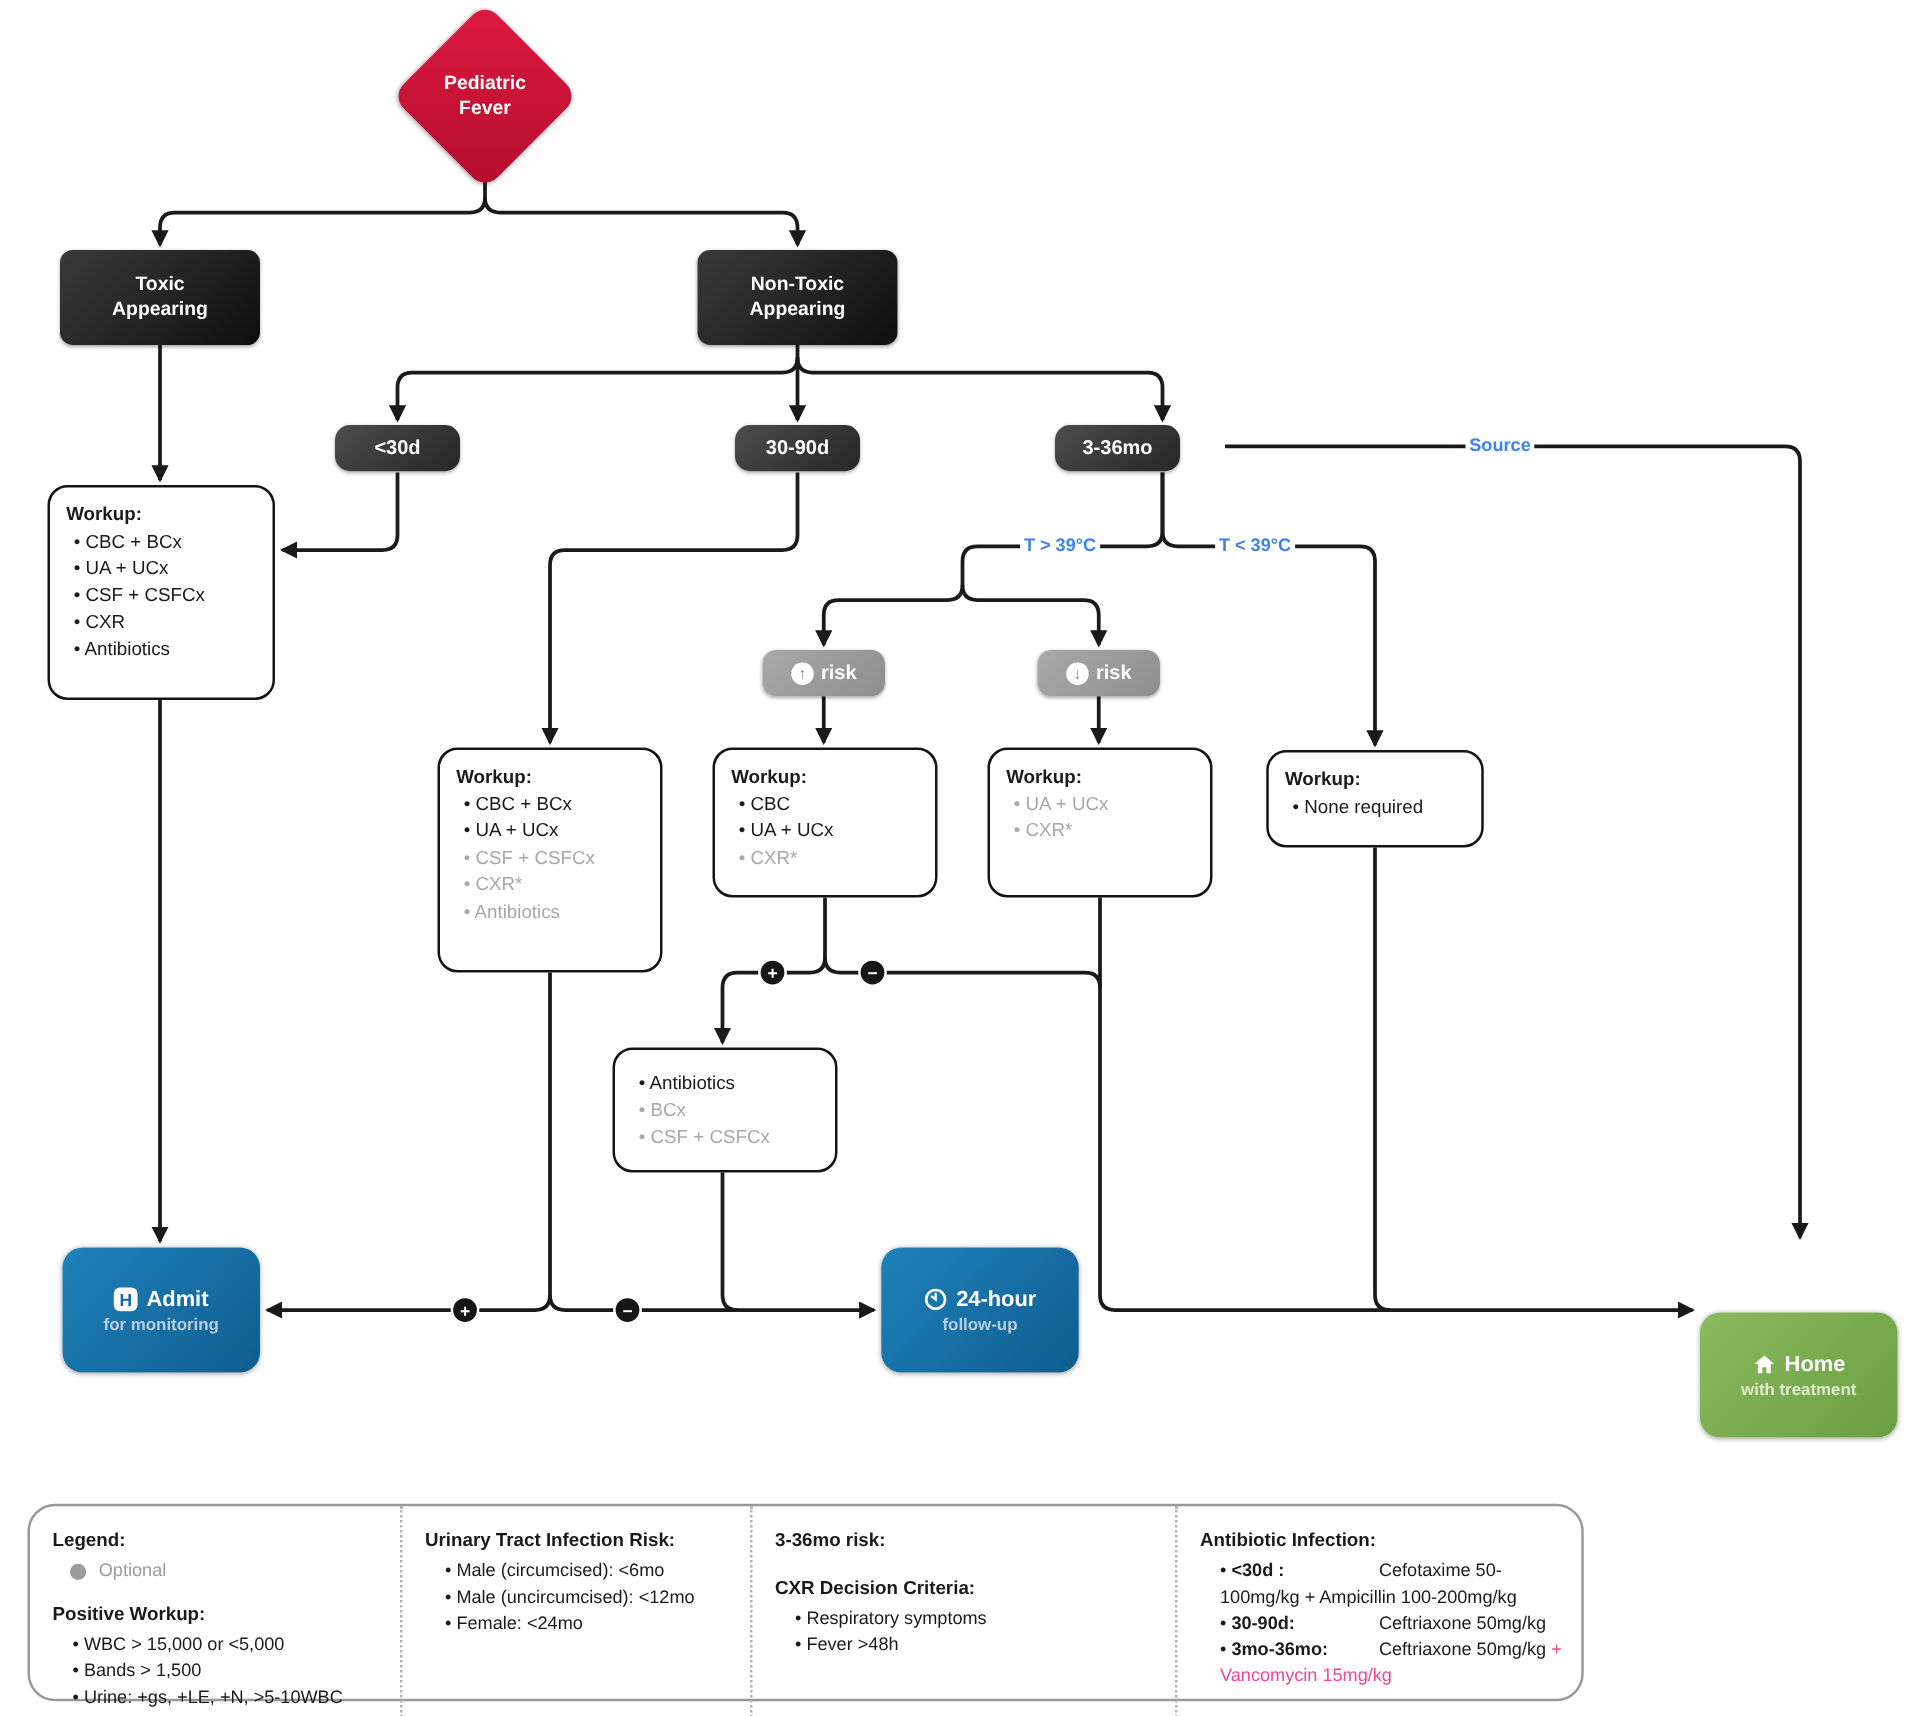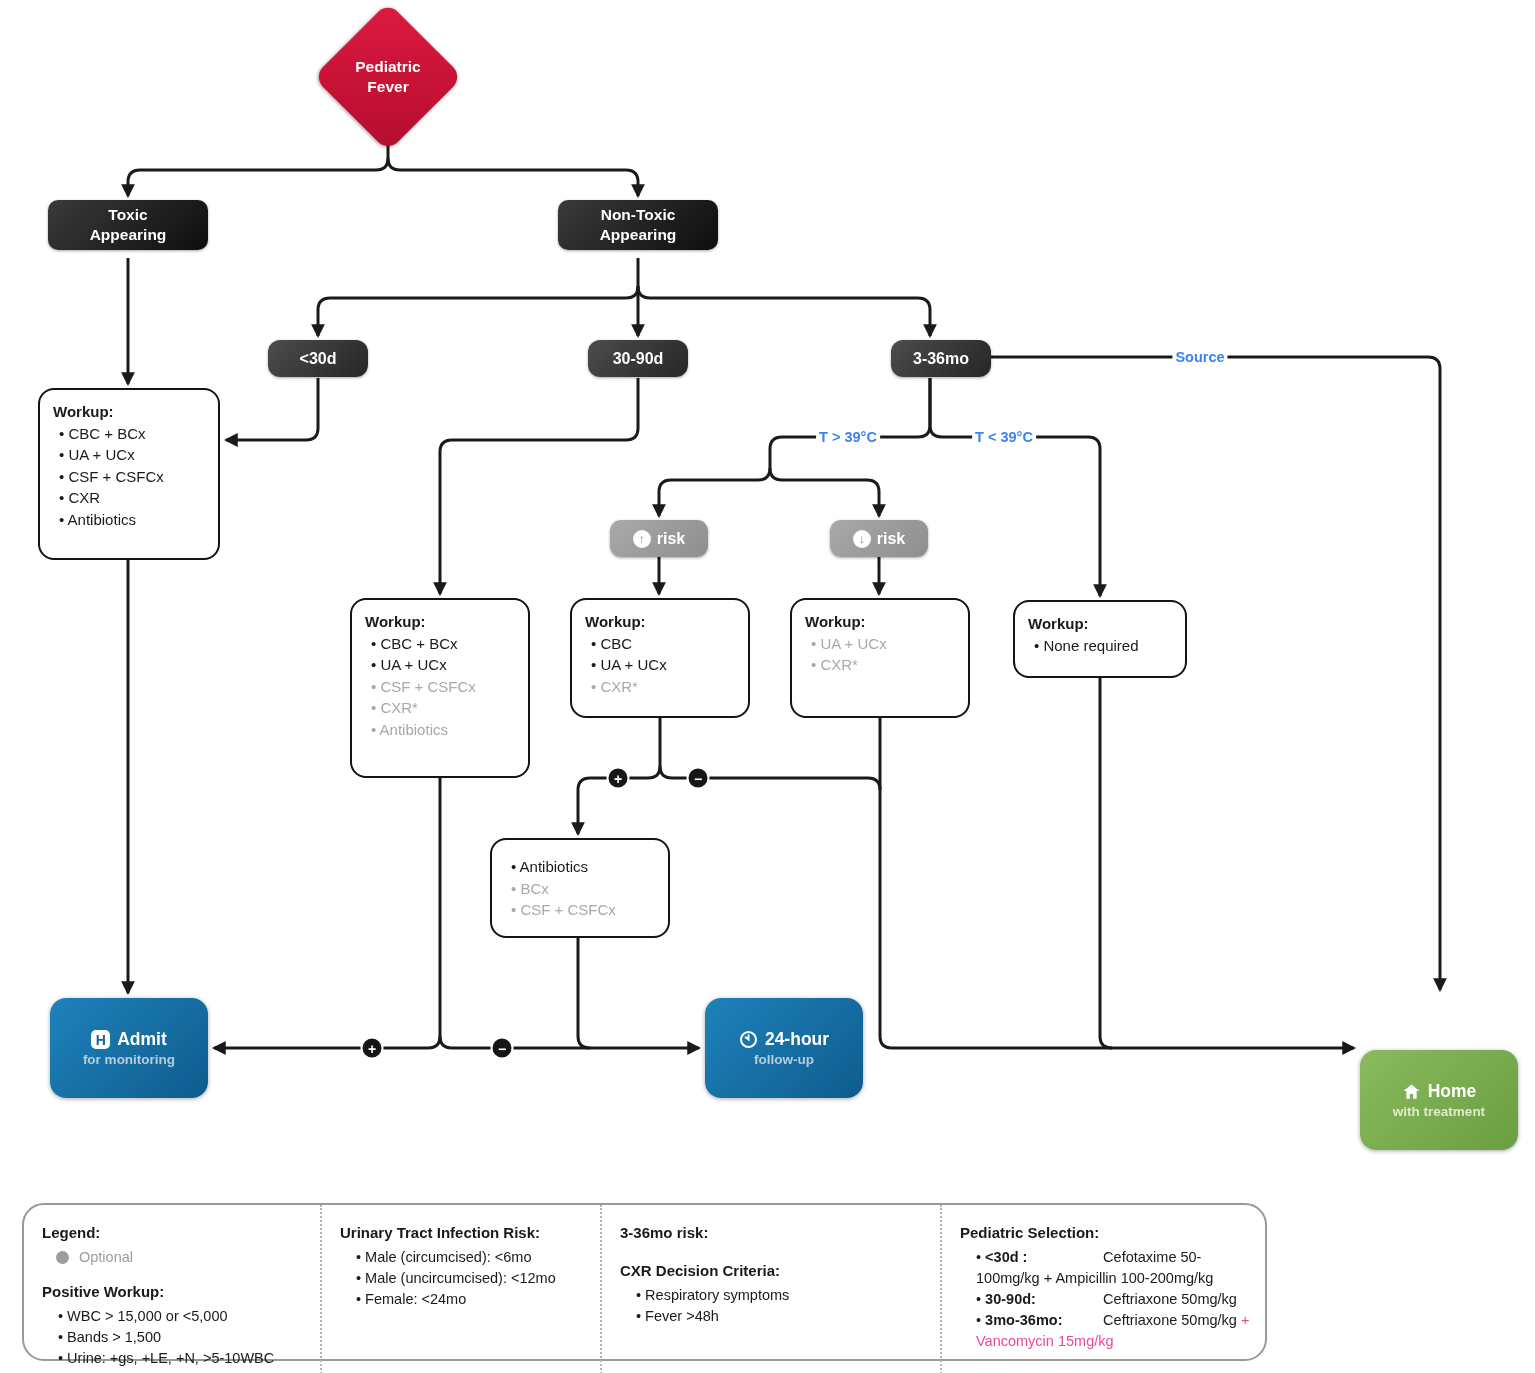--- a/index.html
+++ b/index.html
@@ -3,21 +3,21 @@
 <meta charset="utf-8">
 <style>
   html,body{margin:0;padding:0;background:#fff;}
   body{font-family:"Liberation Sans","DejaVu Sans",sans-serif;color:#1a1a1a;}
   #canvas{position:relative;width:1535px;height:1373px;background:#fff;overflow:hidden;}
   #edges{position:absolute;left:0;top:0;z-index:0;}
   .node{position:absolute;box-sizing:border-box;z-index:1;}
   
   .pill{color:#fff;font-weight:bold;display:flex;align-items:center;justify-content:center;
         text-align:center;white-space:pre-line;box-shadow:0 1px 3px rgba(0,0,0,.35);}
-  .big-pill{width:160px;height:50px;border-radius:10px;font-size:15.5px;line-height:1.32;
+  .big-pill{width:160px;height:76px;border-radius:10px;font-size:15.5px;line-height:1.32;
         background:linear-gradient(135deg,#3a3a3a 0%,#0e0e0e 100%);}
   .age-pill{width:100px;height:37px;border-radius:12px;font-size:16px;
         background:linear-gradient(135deg,#4c4c4c 0%,#262626 100%);}
   .risk-pill{width:98px;height:37px;border-radius:11px;font-size:16px;gap:6px;
         background:linear-gradient(135deg,#a9a9a9 0%,#8e8e8e 100%);}
   .risk-pill .circ{display:inline-flex;width:18px;height:18px;border-radius:50%;background:#fff;
         color:#8e8e8e;font-size:13px;font-weight:900;align-items:center;justify-content:center;line-height:1;}
   
   .diamond{left:335px;top:24px;width:106px;height:106px;border-radius:14px;
         background:linear-gradient(135deg,#de1a40 0%,#b30d2e 100%);
@@ -121,21 +121,21 @@
 Fever</div>
   </div>
 
   <div class="node pill big-pill" style="left:48px;top:200px;">Toxic
 Appearing</div>
   <div class="node pill big-pill" style="left:558px;top:200px;">Non-Toxic
 Appearing</div>
 
   <div class="node pill age-pill" style="left:268px;top:340px;">&lt;30d</div>
   <div class="node pill age-pill" style="left:588px;top:340px;">30-90d</div>
-  <div class="node pill age-pill" style="left:891px;top:340px;">3-36mo</div>
+  <div class="node pill age-pill" style="left:844px;top:340px;">3-36mo</div>
 
   <div class="node pill risk-pill" style="left:610px;top:520px;">
     <span class="circ">↑</span>
     <span>risk</span>
   </div>
   <div class="node pill risk-pill" style="left:830px;top:520px;">
     <span class="circ">↓</span>
     <span>risk</span>
   </div>
 
@@ -253,21 +253,21 @@
       <div class="gap"></div>
       <div class="ltitle">CXR Decision Criteria:</div>
       <ul>
         <li>Respiratory symptoms</li>
         <li>Fever &gt;48h</li>
 
       </ul>
     </div>
 
     <div class="lcol">
-      <div class="ltitle">Pediatric Selection:</div>
+      <div class="ltitle">Antibiotic Infection:</div>
       <ul>
         <li><span class="abx-age">&lt;30d :</span><span>Cefotaxime 50-100mg/kg</span><span> +  Ampicillin 100-200mg/kg</span></li>
         <li><span class="abx-age">30-90d:</span><span>Ceftriaxone 50mg/kg</span><span></span></li>
         <li><span class="abx-age">3mo-36mo:</span><span>Ceftriaxone 50mg/kg</span><span class="muted-inline"> + Vancomycin 15mg/kg</span></li>
       </ul>
     </div>
   </div>
 
 </div>
 

